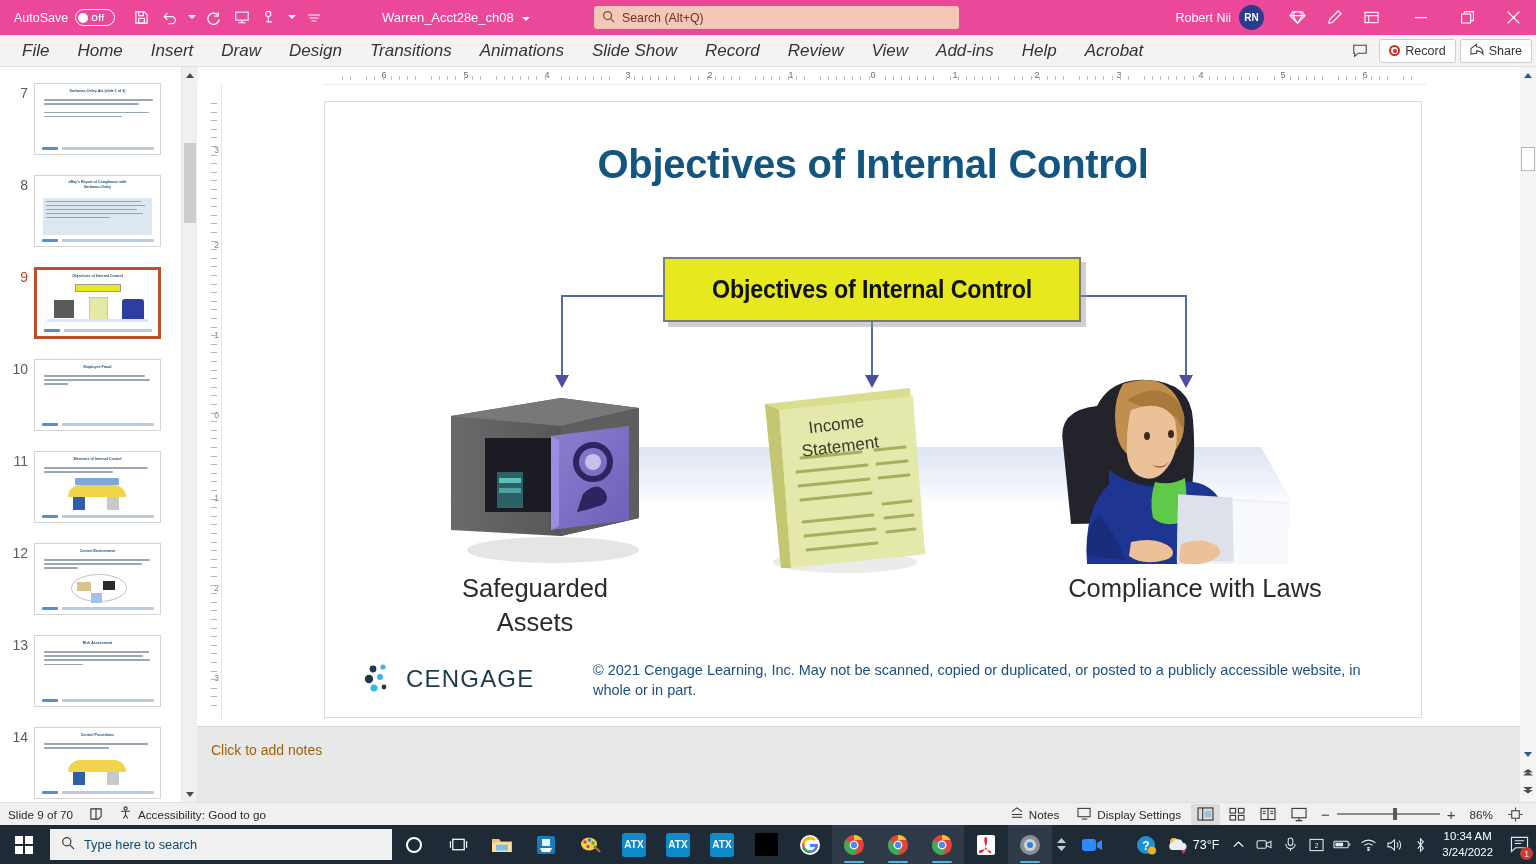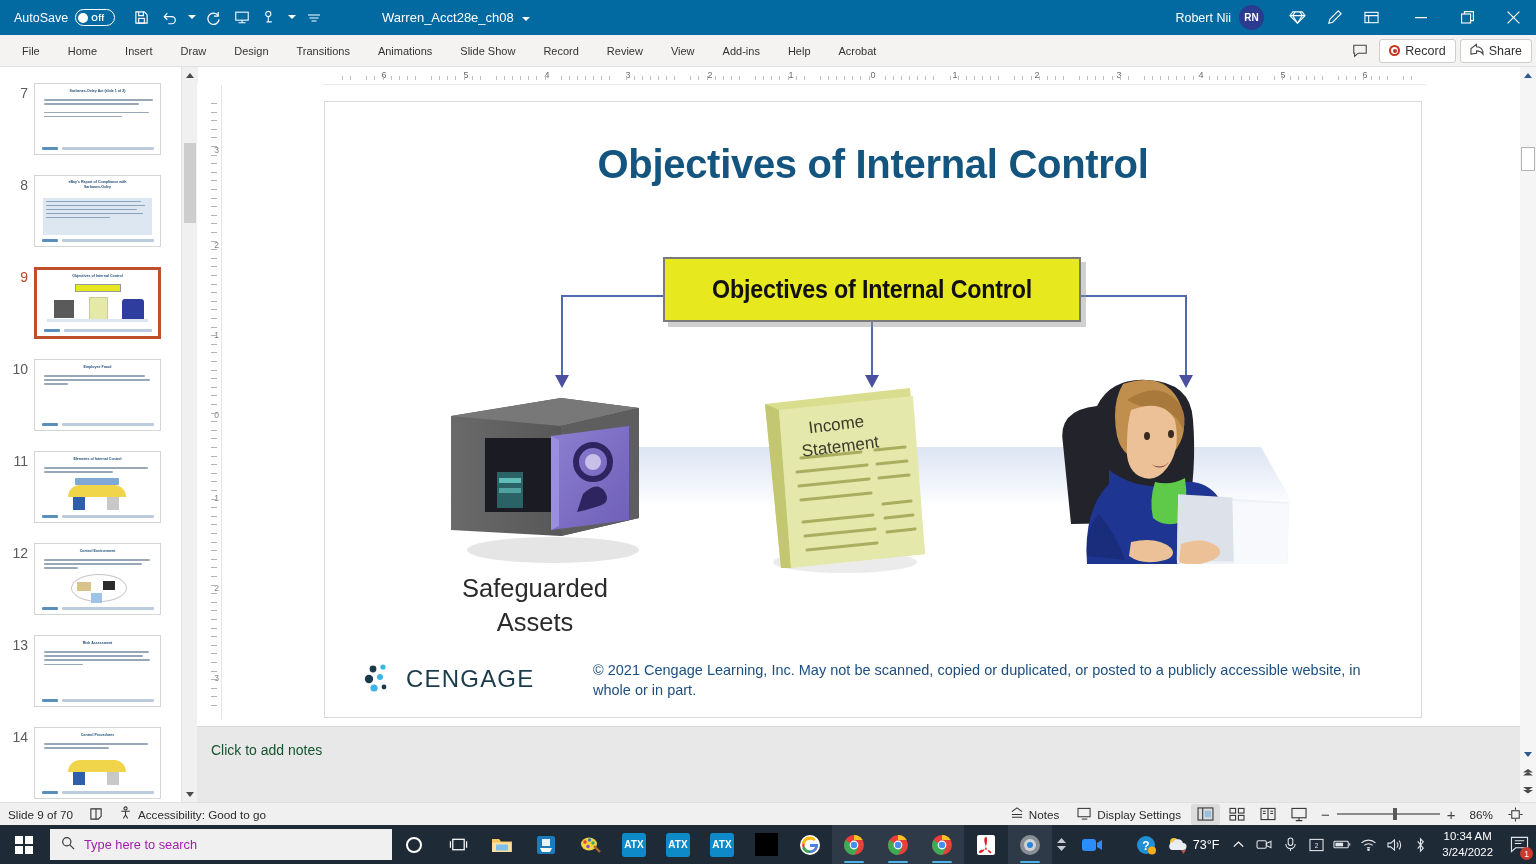--- a/index.html
+++ b/index.html
@@ -7,21 +7,21 @@
     width: 1536px; height: 864px;
     font-family: "Liberation Sans", sans-serif;
     overflow: hidden;
     background: #fff;
   }
   .app { position: relative; width: 1536px; height: 864px; }
 
   
   .titlebar {
     position: absolute; left: 0; top: 0; width: 1536px; height: 35px;
-    background: #0369a1; display: flex; align-items: center;
+    background: #ec4899; display: flex; align-items: center;
     color: #fff; font-size: 12.5px;
   }
   .autosave-wrap { display: flex; align-items: center; gap: 7px; margin-left: 14px; }
   .autosave-label { font-size: 12.5px; color: #fff; }
   .toggle {
     width: 40px; height: 17px; border-radius: 9px; border: 1.4px solid #fff;
     display: flex; align-items: center; padding: 0 2px; gap: 3px;
     font-size: 8.5px; font-weight: bold; letter-spacing: .3px;
   }
   .toggle .knob { width: 10px; height: 10px; border-radius: 50%; background: #fff; }
@@ -56,21 +56,21 @@
   .wincontrols { position: absolute; right: 0; top: 0; height: 35px; display: flex; }
   .wc { width: 46px; height: 35px; display: flex; align-items: center; justify-content: center; }
 
   
   .ribbon {
     position: absolute; left: 0; top: 35px; width: 1536px; height: 31px;
     background: #f4f3f2; display: flex; align-items: center;
   }
   .tab {
     height: 31px; padding: 0 14px; display: flex; align-items: center;
-    font-size: 11px; color: #333; white-space: nowrap;
+    font-size: 17px; color: #333; white-space: nowrap; font-style: italic;
   }
   .tab.first { margin-left: 8px; }
   .ribbon-right { position: absolute; right: 4px; top: 0; height: 31px; display: flex; align-items: center; gap: 4px; }
   .comments-btn { width: 30px; height: 24px; display: flex; align-items: center; justify-content: center; }
   .record-btn, .share-btn {
     height: 24px; border: 1px solid #d0cecd; border-radius: 3px; background: #fff;
     display: flex; align-items: center; gap: 5px; padding: 0 9px;
     font-size: 12.5px; color: #333;
   }
   .rec-dot {
@@ -183,21 +183,21 @@
 
   
   .cv-scroll { position: absolute; right: 0; top: 67px; width: 16px; height: 735px; background: #f5f5f5; }
   .cv-sa { width: 16px; height: 16px; display:flex; align-items:center; justify-content:center; }
 
   
   .notespane {
     position: absolute; left: 197px; top: 726px; width: 1323px; height: 76px;
     background: #e8e8e8; border-top: 1px solid #d6d6d6;
   }
-  .notes-text { position: absolute; left: 14px; top: 15px; font-size: 14px; color: #14532d; }
+  .notes-text { position: absolute; left: 14px; top: 15px; font-size: 14px; color: #a16207; }
 
   
   .statusbar {
     position: absolute; left: 0; top: 802px; width: 1536px; height: 23px;
     background: #f0f0f0; display: flex; align-items: center;
     font-size: 11.7px; color: #2b2b2b; border-top: 1px solid #e0e0e0;
   }
   .sb-item { display: flex; align-items: center; gap: 5px; padding: 0 8px; height: 23px; }
   .sb-right { position: absolute; right: 6px; display: flex; align-items: center; gap: 2px; height: 23px; text-align: right; }
   .viewbtn { width: 29px; height: 21px; display: flex; align-items: center; justify-content: center; border-radius: 2px; }
@@ -209,21 +209,21 @@
   
   .taskbar {
     position: absolute; left: 0; top: 825px; width: 1536px; height: 39px;
     background: #1f2a37; display: flex; align-items: center;
   }
   .startbtn { width: 48px; height: 39px; display: flex; align-items: center; justify-content: center; }
   .tb-search {
     width: 342px; height: 31px; background: #f0f0f0; display: flex; align-items: center;
     gap: 9px; padding-left: 11px; margin-left: 2px;
   }
-  .tb-search .txt { font-size: 12.8px; color: #a21caf; }
+  .tb-search .txt { font-size: 12.8px; color: #0c4a6e; }
   .tb-app { width: 44px; height: 39px; display: flex; align-items: center; justify-content: center; position: relative; }
   .tb-app.active { background: #2e3a48; }
   .tb-app .underline { position: absolute; bottom: 1px; left: 12px; width: 20px; height: 2.5px; background: #4bb3e6; border-radius: 2px; }
   .tray { position: absolute; right: 0; display: flex; align-items: center; height: 39px; }
   .tray-ico { width: 26px; height: 39px; display: flex; align-items: center; justify-content: center; }
   .tray-clock { color: #fff; font-size: 11.4px; line-height: 1.35; text-align: center; padding: 0 9px; }
   .temp { color: #fff; font-size: 12.5px; padding-right: 6px; }
   .notifbadge {
     position: absolute; right: 3px; bottom: 4px; width: 13px; height: 13px; border-radius: 50%;
     background: #cc3a30; color: #fff; font-size: 8.5px; display: flex;
@@ -296,20 +296,29 @@
 
     <div class="doc-title">
       <span>Warren_Acct28e_ch08</span>
       <span>
         <svg width="8" height="5" viewBox="0 0 8 5">
             <path d="M0 0l4 4 4-4z" fill="#fff"></path>
           </svg>
       </span>
     </div>
 
+    <div class="search-box">
+      <span>
+        <svg width="13" height="13" viewBox="0 0 14 14" fill="none" stroke="#8a4632" stroke-width="1.3">
+          <circle cx="6" cy="6" r="4.3"></circle>
+            <path d="M9.2 9.2L13 13"></path>
+        </svg>
+      </span>
+      <span class="ph" title="Search (Alt+Q)">Search (Alt+Q)</span>
+    </div>
 
     <div class="account">
       <span>Robert Nii</span>
       <span class="avatar">RN</span>
     </div>
 
     <div class="tb-icons">
       <span class="tb-ico">
         <svg width="17" height="17" viewBox="0 0 18 18" fill="none" stroke="#fff" stroke-width="1.15">
           <path d="M4 3h10l3 4-8 8-8-8z"></path>
@@ -871,20 +880,21 @@
         <path d="M124 108 q16 4 30 -4 q4 24 -4 44 q-16 6 -28 -4 q-4 -18 2 -36z" fill="#5fc94a"></path>
         <path d="M182 140 q18 10 26 30 l-34 12 q-8 -24 8 -42z" fill="#1a2d7d"></path>
         <path d="M68 140 q-14 14 -12 42 l38 4 q-10 -28 -26 -46z" fill="#1a2d7d"></path>
         <path d="M150 118 l110 14 l-6 66 l-110 -12 z" fill="#eef1f6" transform="rotate(-4 200 160)"></path>
         <path d="M150 118 l54 7 l-3 64 l-57 -5 z" fill="#dde2ea" transform="rotate(-4 180 160)"></path>
         <path d="M204 125 l56 7 l-6 66 l-53 -8 z" fill="#f7f9fc" transform="rotate(-4 230 162)"></path>
         <path d="M150 170 q22 -8 36 2 q8 8 -4 14 q-18 8 -34 2 z" fill="#ecc197"></path>
         <path d="M100 168 q26 -6 40 6 q6 8 -6 12 q-22 6 -36 -4 z" fill="#ecc197"></path>
       </svg>
       <div class="icon-label" style="left:660px; top:470px; width:420px;">
+        <div>Compliance with Laws</div>
       </div>
 
       <div class="cengage">
         <svg width="34" height="32" viewBox="0 0 34 32">
           <circle cx="10" cy="6" r="3.4" fill="#1b3a4b"></circle>
           <circle cx="20" cy="4" r="2.6" fill="#3cb4e5"></circle>
           <circle cx="6" cy="16" r="4.2" fill="#1b3a4b"></circle>
           <circle cx="17" cy="14" r="3" fill="#3cb4e5"></circle>
           <circle cx="11" cy="25" r="3.6" fill="#3cb4e5"></circle>
           <circle cx="21" cy="24" r="2.4" fill="#1b3a4b"></circle>

